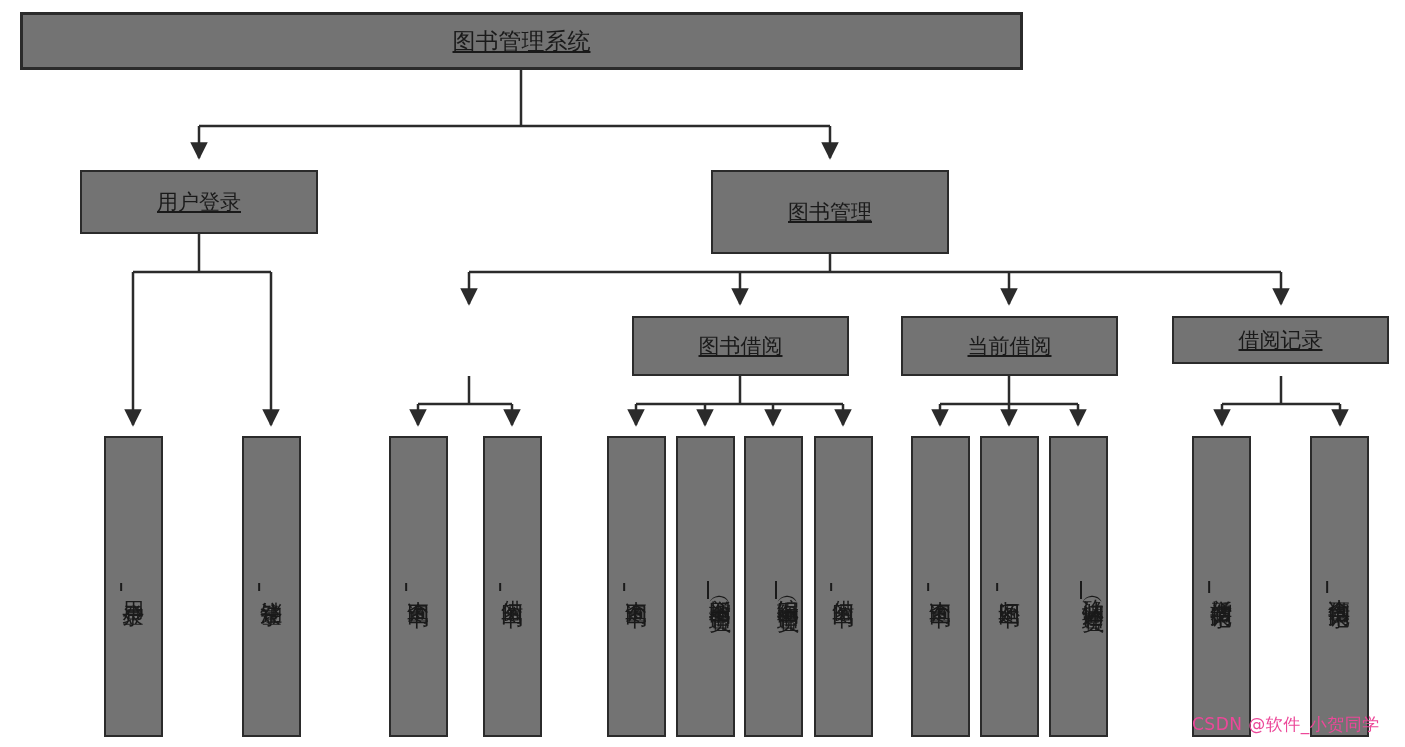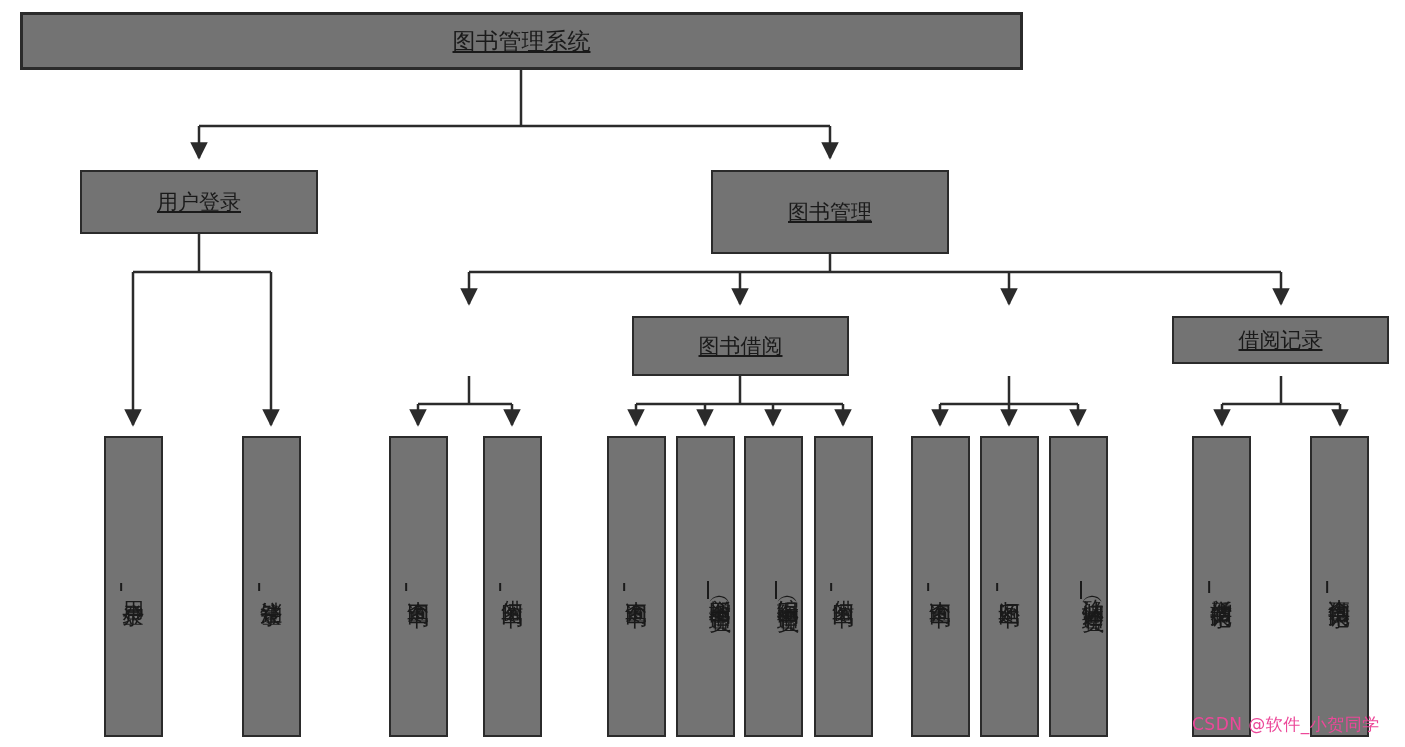--- a/index.html
+++ b/index.html
@@ -138,20 +138,23 @@
   <div class="node level2" style="left:80px; top:170px; width:238px; height:64px;">
     <span class="node-label">用户登录</span>
   </div>
   <div class="node level2" style="left:711px; top:170px; width:238px; height:84px;">
     <span class="node-label">图书管理</span>
   </div>
 
   <div class="node level3" style="left:632px; top:316px; width:217px; height:60px;">
     <span class="node-label">图书借阅</span>
   </div>
+  <div class="node level3" style="left:901px; top:316px; width:217px; height:60px;">
+    <span class="node-label">当前借阅</span>
+  </div>
   <div class="node level3" style="left:1172px; top:316px; width:217px; height:48px;">
     <span class="node-label">借阅记录</span>
   </div>
 
   <div class="node leaf anchor-mid" style="left:104px; top:436px; width:59px; height:301px;">
     <span class="node-label">用户登录</span>
   </div>
   <div class="node leaf anchor-mid" style="left:242px; top:436px; width:59px; height:301px;">
     <span class="node-label">注销登录</span>
   </div>

